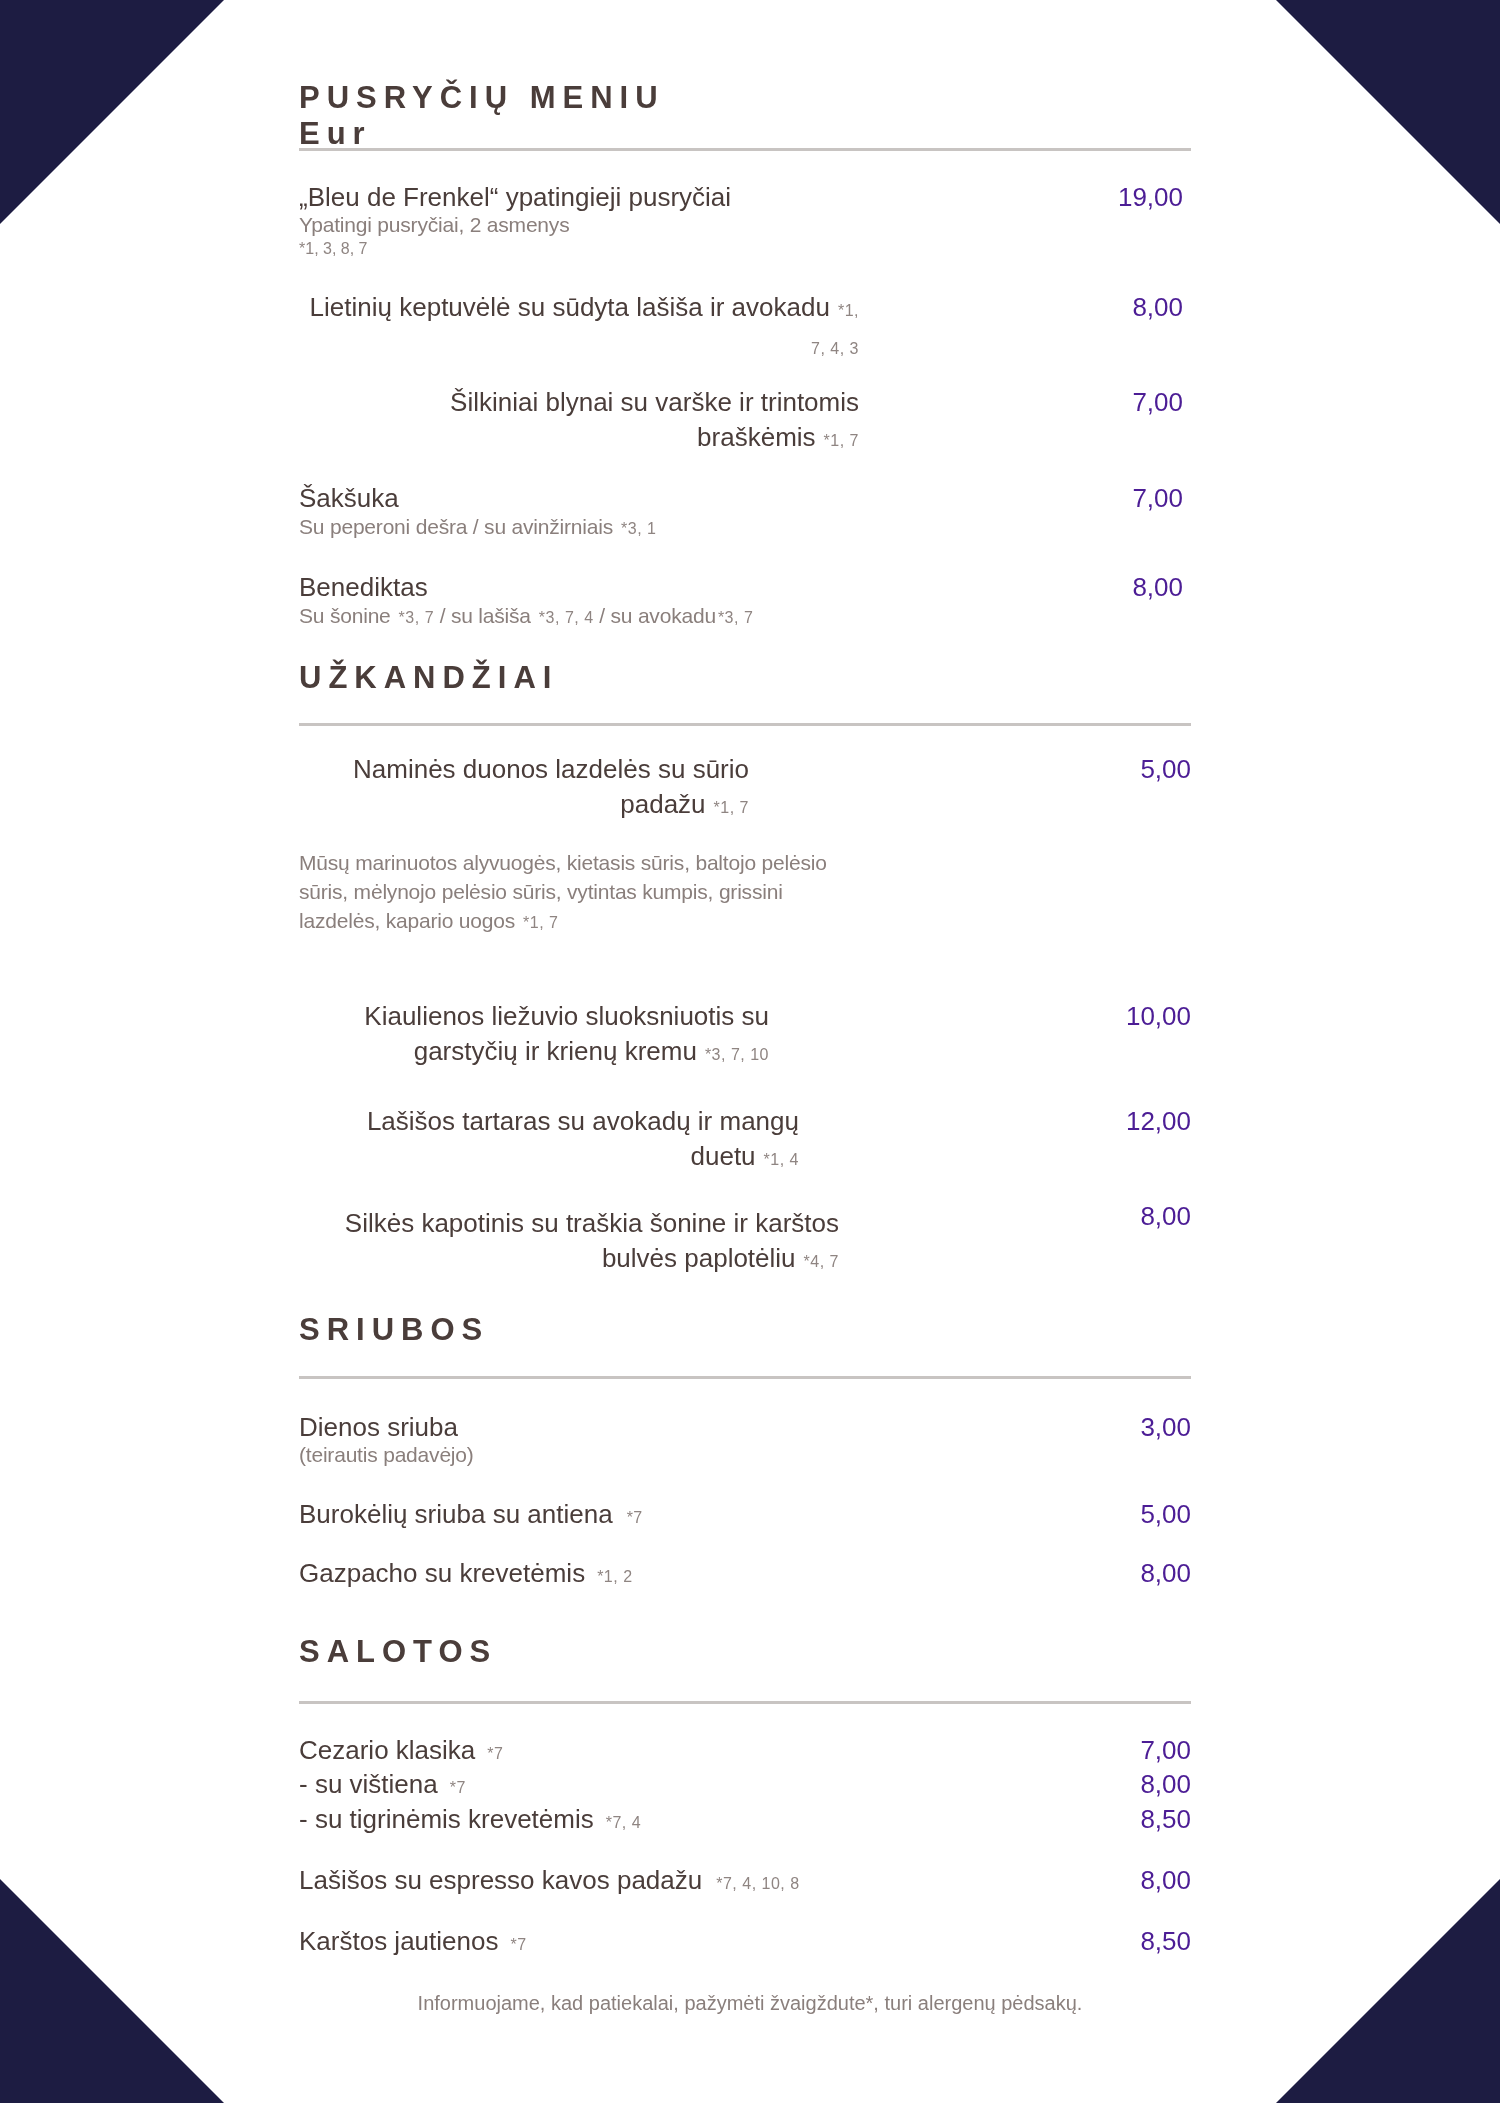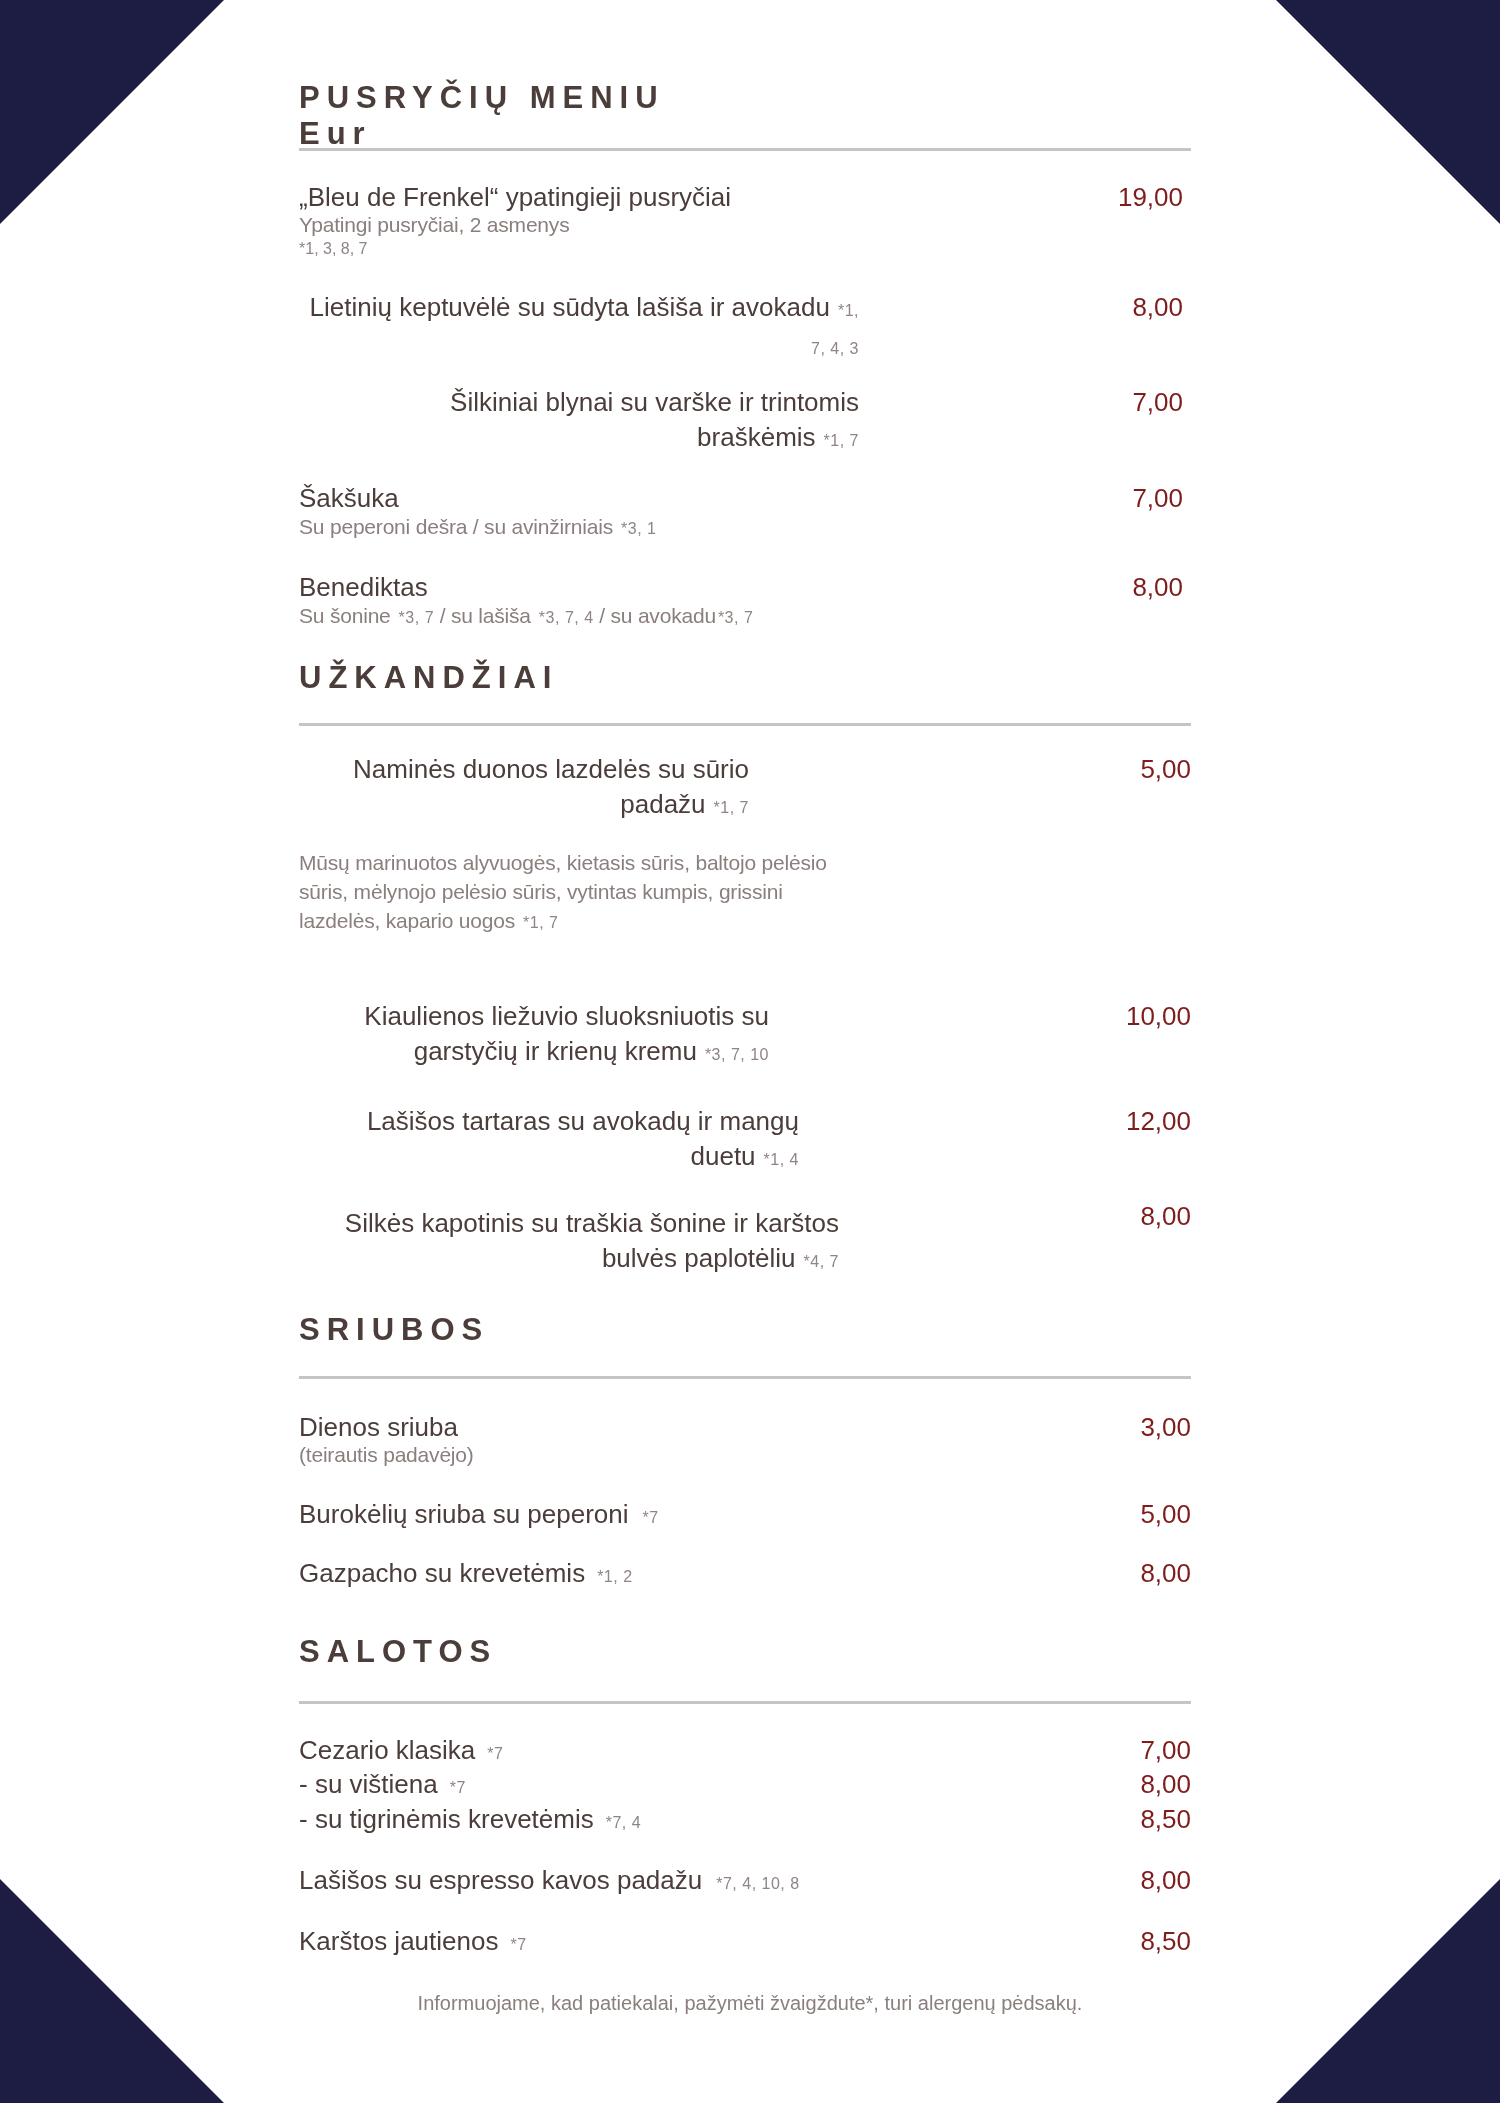--- a/index.html
+++ b/index.html
@@ -23,21 +23,21 @@
   .section-title {
     font-weight: bold; font-size: 31px; letter-spacing: 7px; color: #4a3d3a;
   }
   .currency { font-weight: bold; font-size: 31px; letter-spacing: 7px; margin-right: -7px; }
   .divider { position: absolute; left: 0; width: 892px; height: 3px; background: #c8c4c2; }
 
   .item { position: absolute; left: 0; width: 892px; }
   .item-row { display: flex; justify-content: space-between; align-items: flex-start; }
   .item-name { font-size: 26px; line-height: 35px; color: #4a3d3a; max-width: 560px; text-align: right; }
   .item-name.wide { max-width: 720px; }
-  .item-price { font-size: 26px; line-height: 35px; color: #7f1d1d; text-align: right; min-width: 100px; }
+  .item-price { font-size: 26px; line-height: 35px; color: #4c1d95; text-align: right; min-width: 100px; }
   .allergen { font-size: 16px; color: #8f8582; margin-left: 8px; letter-spacing: 0.5px; }
   .desc { font-size: 21px; line-height: 29px; color: #8a7f7c; letter-spacing: -0.2px; }
   .desc .allergen { font-size: 16px; }
   .note { font-size: 16px; color: #8f8582; line-height: 20px; }
   .footer {
     position: absolute; left: 0; width: 1500px; top: 1992px; text-align: center;
     font-size: 20px; color: #8a7f7c;
   }
 </style>
 </head>
@@ -144,21 +144,21 @@
   <div class="item" style="top:1410px;">
     <div class="item-row">
       <span class="item-name">Dienos sriuba</span>
       <span class="item-price">3,00</span>
     </div>
     <div class="desc" style="margin-top:-5px;">(teirautis padavėjo)</div>
   </div>
 
   <div class="item" style="top:1497px;">
     <div class="item-row">
-      <span class="item-name wide"><span>Burokėlių sriuba su peperoni</span><span class="allergen" style="margin-left:14px;">*7</span></span>
+      <span class="item-name wide"><span>Burokėlių sriuba su antiena</span><span class="allergen" style="margin-left:14px;">*7</span></span>
       <span class="item-price">5,00</span>
     </div>
   </div>
 
   <div class="item" style="top:1556px;">
     <div class="item-row">
       <span class="item-name wide"><span>Gazpacho su krevetėmis</span><span class="allergen" style="margin-left:12px;">*1, 2</span></span>
       <span class="item-price">8,00</span>
     </div>
   </div>

